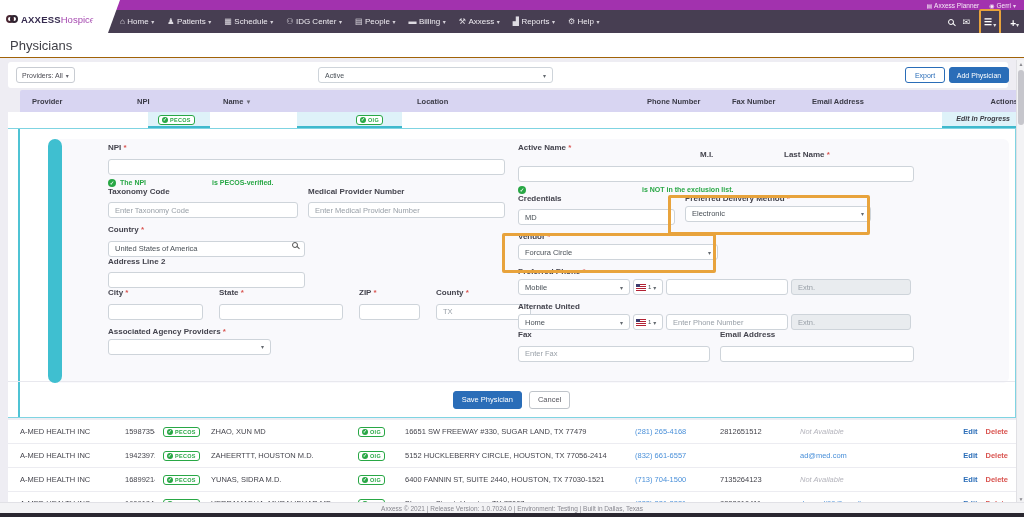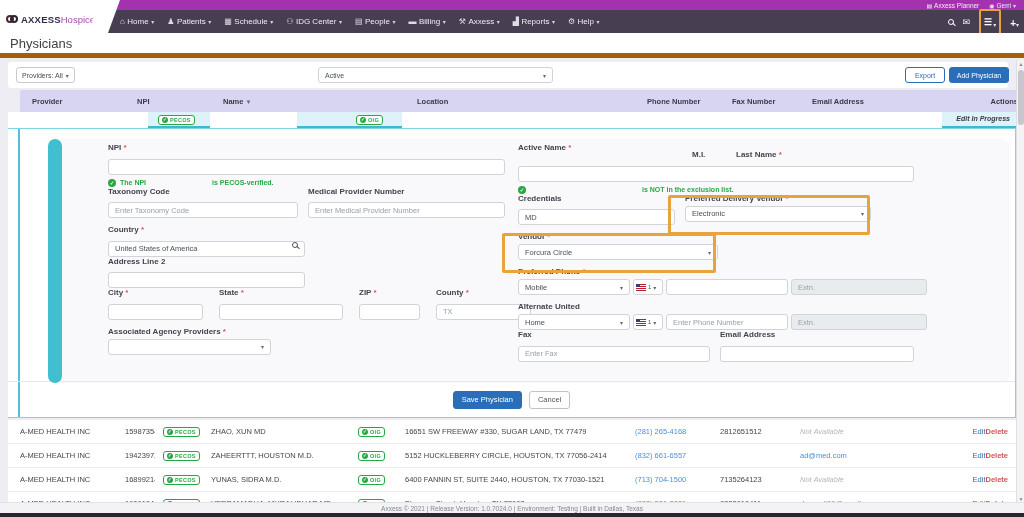--- a/index.html
+++ b/index.html
@@ -33,21 +33,21 @@
   
   .logo-block { position:absolute; left:0; top:0; width:104px; height:38px; background:#fff; z-index:4; display:flex; align-items:center; padding-left:6px; }
   .logo-block::after { content:""; position:absolute; right:-10px; top:0; width:20px; height:33px; background:#fff; transform:skewX(-20deg); }
   .rings { display:flex; margin-right:3px; }
   .ring { width:8px; height:8px; border:2px solid #4a2733; border-radius:50%; }
   .ring + .ring { margin-left:-4px; border-color:#2e2330; }
   .logo-bold { font-size:9.5px; font-weight:800; color:#352a4e; letter-spacing:.2px; }
   .logo-light { font-size:9.5px; color:#a64ab0; }
 
   
-  .title-row { position:absolute; left:0; top:33px; width:1024px; height:25px; background:#fff; border-bottom:5px solid #a16207; display:flex; align-items:center; padding-left:10px; }
+  .title-row { position:absolute; left:0; top:33px; width:1024px; height:25px; background:#fff; border-bottom:1px solid #a16207; display:flex; align-items:center; padding-left:10px; }
   .page-title { font-size:13px; color:#3f3f46; }
 
   
   .filter-card { position:absolute; left:8px; top:62px; width:1000px; height:26px; background:#fff; border-radius:3px; }
   .prov-btn { position:absolute; left:8px; top:5px; height:16px; background:#fff; border:1px solid #c8ccd2; border-radius:3px; font-size:7px; color:#4a4a52; display:flex; align-items:center; gap:3px; padding:0 5px; font-family:inherit; }
   .search-wrap { position:absolute; left:77px; top:5px; width:228px; height:16px; }
   .search-wrap input { width:100%; height:100%; border:1px solid #ced4da; border-radius:3px; font-size:7px; padding:0 16px 0 6px; color:#495057; font-family:inherit; }
   .search-wrap .mag { position:absolute; right:7px; top:4px; }
   .status-select { position:absolute; left:310px; top:5px; width:235px; height:16px; border:1px solid #ced4da; border-radius:3px; background:#fff; font-size:7px; color:#495057; display:flex; align-items:center; justify-content:space-between; padding:0 6px; }
   .export-btn { position:absolute; left:897px; top:5px; width:40px; height:16px; background:#fff; border:1px solid #2a6db8; border-radius:3px; color:#2a6db8; font-size:7px; font-family:inherit; }
@@ -92,26 +92,26 @@
   .f-select { height:16px; border:1px solid #ced4da; border-radius:3px; background:#fff; font-size:7.5px; color:#495057; display:flex; align-items:center; justify-content:space-between; padding:0 6px; }
   .f-row { display:flex; gap:10px; }
   .input-wrap { position:relative; }
   .input-wrap .mag { position:absolute; right:7px; top:5px; }
   .g-note { display:flex; align-items:center; gap:4px; font-size:7px; font-weight:700; color:#28a745; margin-top:4px; }
   .gcheck { width:8px; height:8px; border-radius:50%; background:#28a745; color:#fff; font-size:5.5px; line-height:8px; text-align:center; flex:0 0 auto; }
   .gcheck::after { content:"✓"; }
   .gap60 { display:inline-block; width:58px; }
   .gap110 { display:inline-block; width:108px; }
   .lbl-inline { display:flex; }
-  .lbl-first { width:174px; } .lbl-mi { width:44px; }
+  .lbl-first { width:174px; } .lbl-mi { width:84px;margin-left:8px; }
   .flag-box { width:30px; height:16px; border:1px solid #ced4da; border-radius:3px; background:#fff; display:flex; align-items:center; gap:2px; padding:0 2px; font-size:6px; color:#495057; flex:0 0 auto; }
   .flag { width:10px; height:7px; background:repeating-linear-gradient(#b22234 0 1px, #fff 1px 2px); position:relative; flex:0 0 auto; }
   .flag::before { content:""; position:absolute; width:4px; height:3.5px; background:#3c3b6e; top:0; left:0; }
   .phone-row { display:flex; gap:3px; }
-  .w112{width:112px;flex:0 0 auto} .w122{width:122px;flex:0 0 auto} .w120{width:136px;flex:0 0 auto}
+  .w112{width:112px;flex:0 0 auto} .w122{width:122px;flex:0 0 auto} .w120{width:120px;flex:0 0 auto}
   .w190{width:190px;flex:0 0 auto} .w197{width:197px;flex:0 0 auto} .w95{width:95px;flex:0 0 auto}
   .w124{width:124px;flex:0 0 auto} .w61{width:61px;flex:0 0 auto} .w163{width:163px;flex:0 0 auto}
   .w157{width:157px;flex:0 0 auto} .w186{width:186px;flex:0 0 auto} .w200{width:200px;flex:0 0 auto}
   .w192{width:192px;flex:0 0 auto} .w194{width:194px;flex:0 0 auto}
   .city-row { display:flex; gap:16px;align-items:flex-end; }
 
   .hl-box { position:absolute; border:3px solid #e8a33c; border-radius:2px; pointer-events:none; z-index:6; }
   .hl-delivery { left:660px; top:66px; width:202px; height:40px; }
   .hl-vendor { left:494px; top:104px; width:214px; height:40px; }
 
@@ -120,21 +120,21 @@
   .cancel-btn { height:18px; background:#fff; border:1px solid #bfc4ca; color:#55555d; font-size:7.5px; border-radius:3px; padding:0 8px; font-family:inherit; }
 
   
   .rows-wrap { position:absolute; left:8px; top:420px; width:1008px; height:83px; background:#fff; overflow:hidden; }
   .t-row { height:24px; border-bottom:1px solid #ececf1; font-size:7.5px; color:#45454d; }
   .t-row .c { padding-left:8px; white-space:nowrap; overflow:hidden; }
   .t-row .link { color:#4a90d9; cursor:pointer; }
   .t-row .na { color:#b4b4bc; font-style:italic; }
   .t-row .mail { color:#4a90d9; cursor:pointer; }
   .t-row .actions { text-align:right; padding-right:8px; }
-  .t-row .edit-link { color:#2a6db8; font-weight:400; cursor:pointer; }
+  .t-row .edit-link { color:#2a6db8; font-weight:700; margin-right:8px; cursor:pointer; }
   .t-row .del-link { color:#d9534f; font-weight:700; cursor:pointer; }
 
   
   .footer-bar { position:absolute; left:0; top:502px; width:1024px; height:12px; background:#f3f3f5; border-top:1px solid #e1e1e6; text-align:center; font-size:6.5px; color:#86868e; line-height:12px; z-index:10; }
   .bottom-strip { position:absolute; left:0; bottom:0; width:1024px; height:4px; background:#2a2730; z-index:11; }
   .scrollbar { position:absolute; left:1016px; top:60px; width:8px; height:443px; background:#f3f3f5; border-left:1px solid #e0e0e4; z-index:9; }
   .sb-arrow { position:absolute; left:0; width:8px; text-align:center; font-size:5px; color:#8a8a90; }
   .sb-up { top:1px; } .sb-down { bottom:1px; }
   .sb-thumb { position:absolute; left:1px; top:10px; width:6px; height:55px; background:#c6c6cc; border-radius:3px; }
 </style>
@@ -319,21 +319,21 @@
     <input class="f-input" style="">
     <div class="g-note">
       <span class="gcheck"></span>
       <span class="gap110"></span>
         <span>is NOT in the exclusion list.</span>
     </div>
     <div class="f-row">
       <div class="w157"><div class="f-label">Credentials</div>
         <input class="f-input" value="MD" style=""></div>
       <div class="w186">
-          <div class="f-label req">Preferred Delivery Vendor</div>
+          <div class="f-label req">Preferred Delivery Method</div>
         <div class="f-select">
             <span>Electronic</span>
             <span class="caret"></span>
           </div>
         </div>
     </div>
     <div class="f-label req">Vendor</div>
     <div class="f-select w200">
         <span>Forcura Circle</span>
         <span class="caret"></span>

